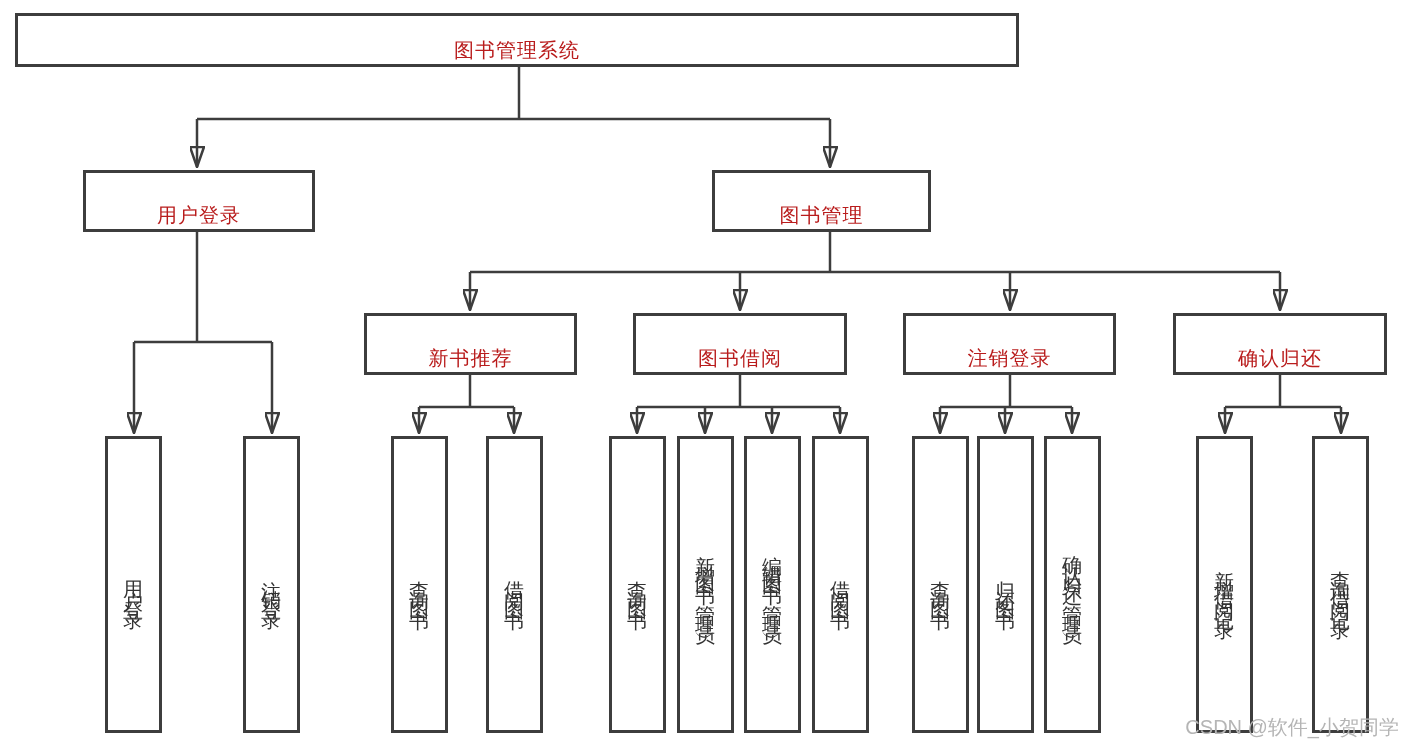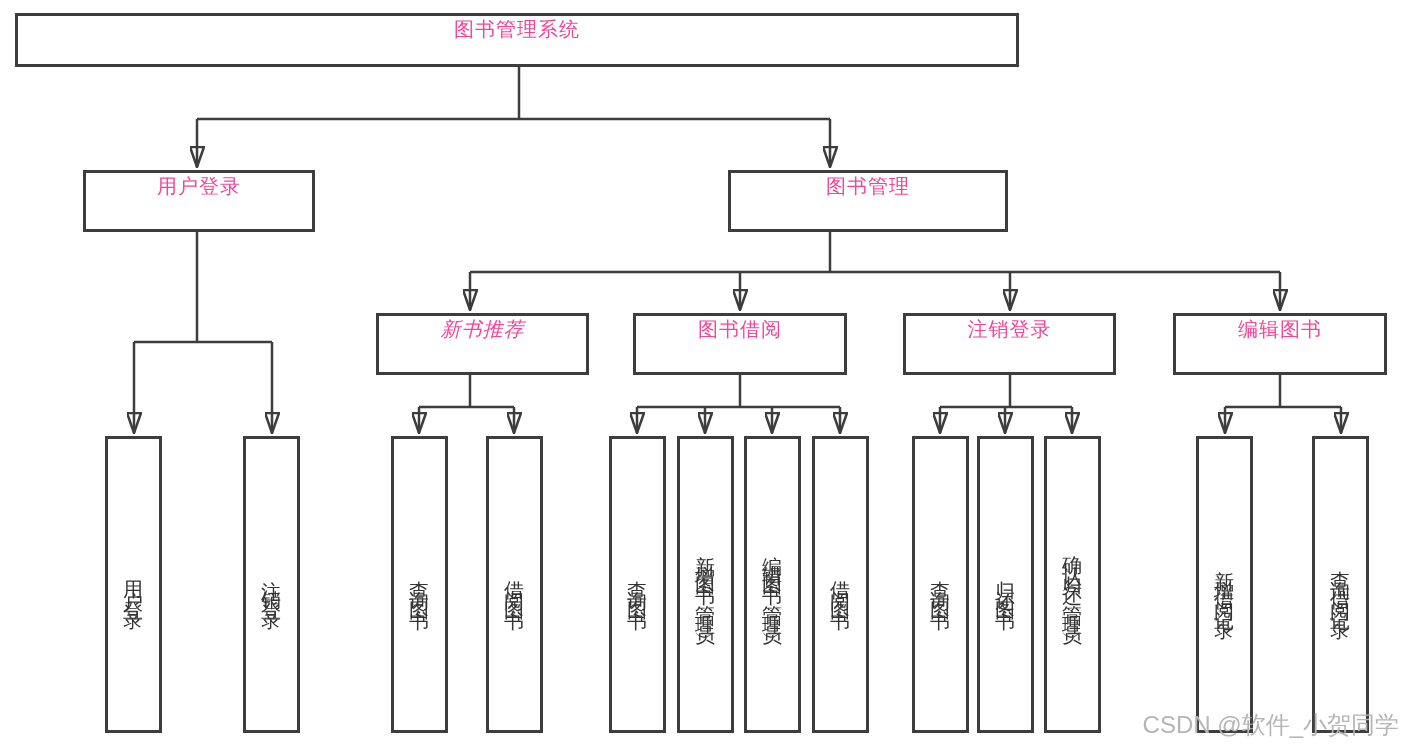--- a/index.html
+++ b/index.html
@@ -16,32 +16,32 @@
     left: 0; top: 0;
     width: 1405px; height: 747px;
     pointer-events: none;
   }
   .node {
     position: absolute;
     box-sizing: border-box;
     background: #ffffff;
     border: 3px solid #3d3d3d;
     display: flex;
-    align-items: flex-start;
+    align-items: flex-end;
     justify-content: center;
-    color: #ec4899;
+    color: #b91c1c;
     font-size: 20px;
     letter-spacing: 1px;
     z-index: 2;
   }
   .node.root  { left: 15px;  top: 13px;  width: 1004px; height: 54px; }
   .node.lvl1a { left: 83px;  top: 170px; width: 232px;  height: 62px; }
-  .node.lvl1b { left: 728px; top: 170px; width: 280px;  height: 62px; }
+  .node.lvl1b { left: 712px; top: 170px; width: 219px;  height: 62px; }
   .node.lvl2  { top: 313px;  height: 62px; }
-  .node.l2-0  { left: 376px;  width: 213px; font-style: italic; }
+  .node.l2-0  { left: 364px;  width: 213px; }
   .node.l2-1  { left: 633px;  width: 214px; font-family: Liberation Serif, serif; }
   .node.l2-2  { left: 903px;  width: 213px; }
   .node.l2-3  { left: 1173px; width: 214px; }
   .leaf {
     position: absolute;
     box-sizing: border-box;
     top: 436px;
     width: 57px;
     height: 297px;
     background: #ffffff;
@@ -70,21 +70,21 @@
   .lf-7  { left: 812px; }
   .lf-8  { left: 912px; }
   .lf-9  { left: 977px; }
   .lf-10 { left: 1044px; }
   .lf-11 { left: 1196px; }
   .lf-12 { left: 1312px; }
   .watermark {
     position: absolute;
     right: 6px;
     bottom: 6px;
-    font-size: 24px;
+    font-size: 20px;
     color: #b5b5b5;
     z-index: 3;
     white-space: nowrap;
   }
   svg line, svg path { stroke: #3d3d3d; stroke-width: 2.5; fill: none; }
 </style>
 </head>
 <body>
 
 <div class="stage">
@@ -165,21 +165,21 @@
   <div class="node lvl2 l2-0">
     <span>新书推荐</span>
   </div>
   <div class="node lvl2 l2-1">
     <span>图书借阅</span>
   </div>
   <div class="node lvl2 l2-2">
     <span>注销登录</span>
   </div>
   <div class="node lvl2 l2-3">
-    <span>编辑图书</span>
+    <span>确认归还</span>
   </div>
 
   <div class="leaf lf-0">
     <span class="vtext">用户登录</span>
   </div>
   <div class="leaf lf-1">
     <span class="vtext">注销登录</span>
   </div>
   <div class="leaf lf-2">
     <span class="vtext">查询图书</span>

